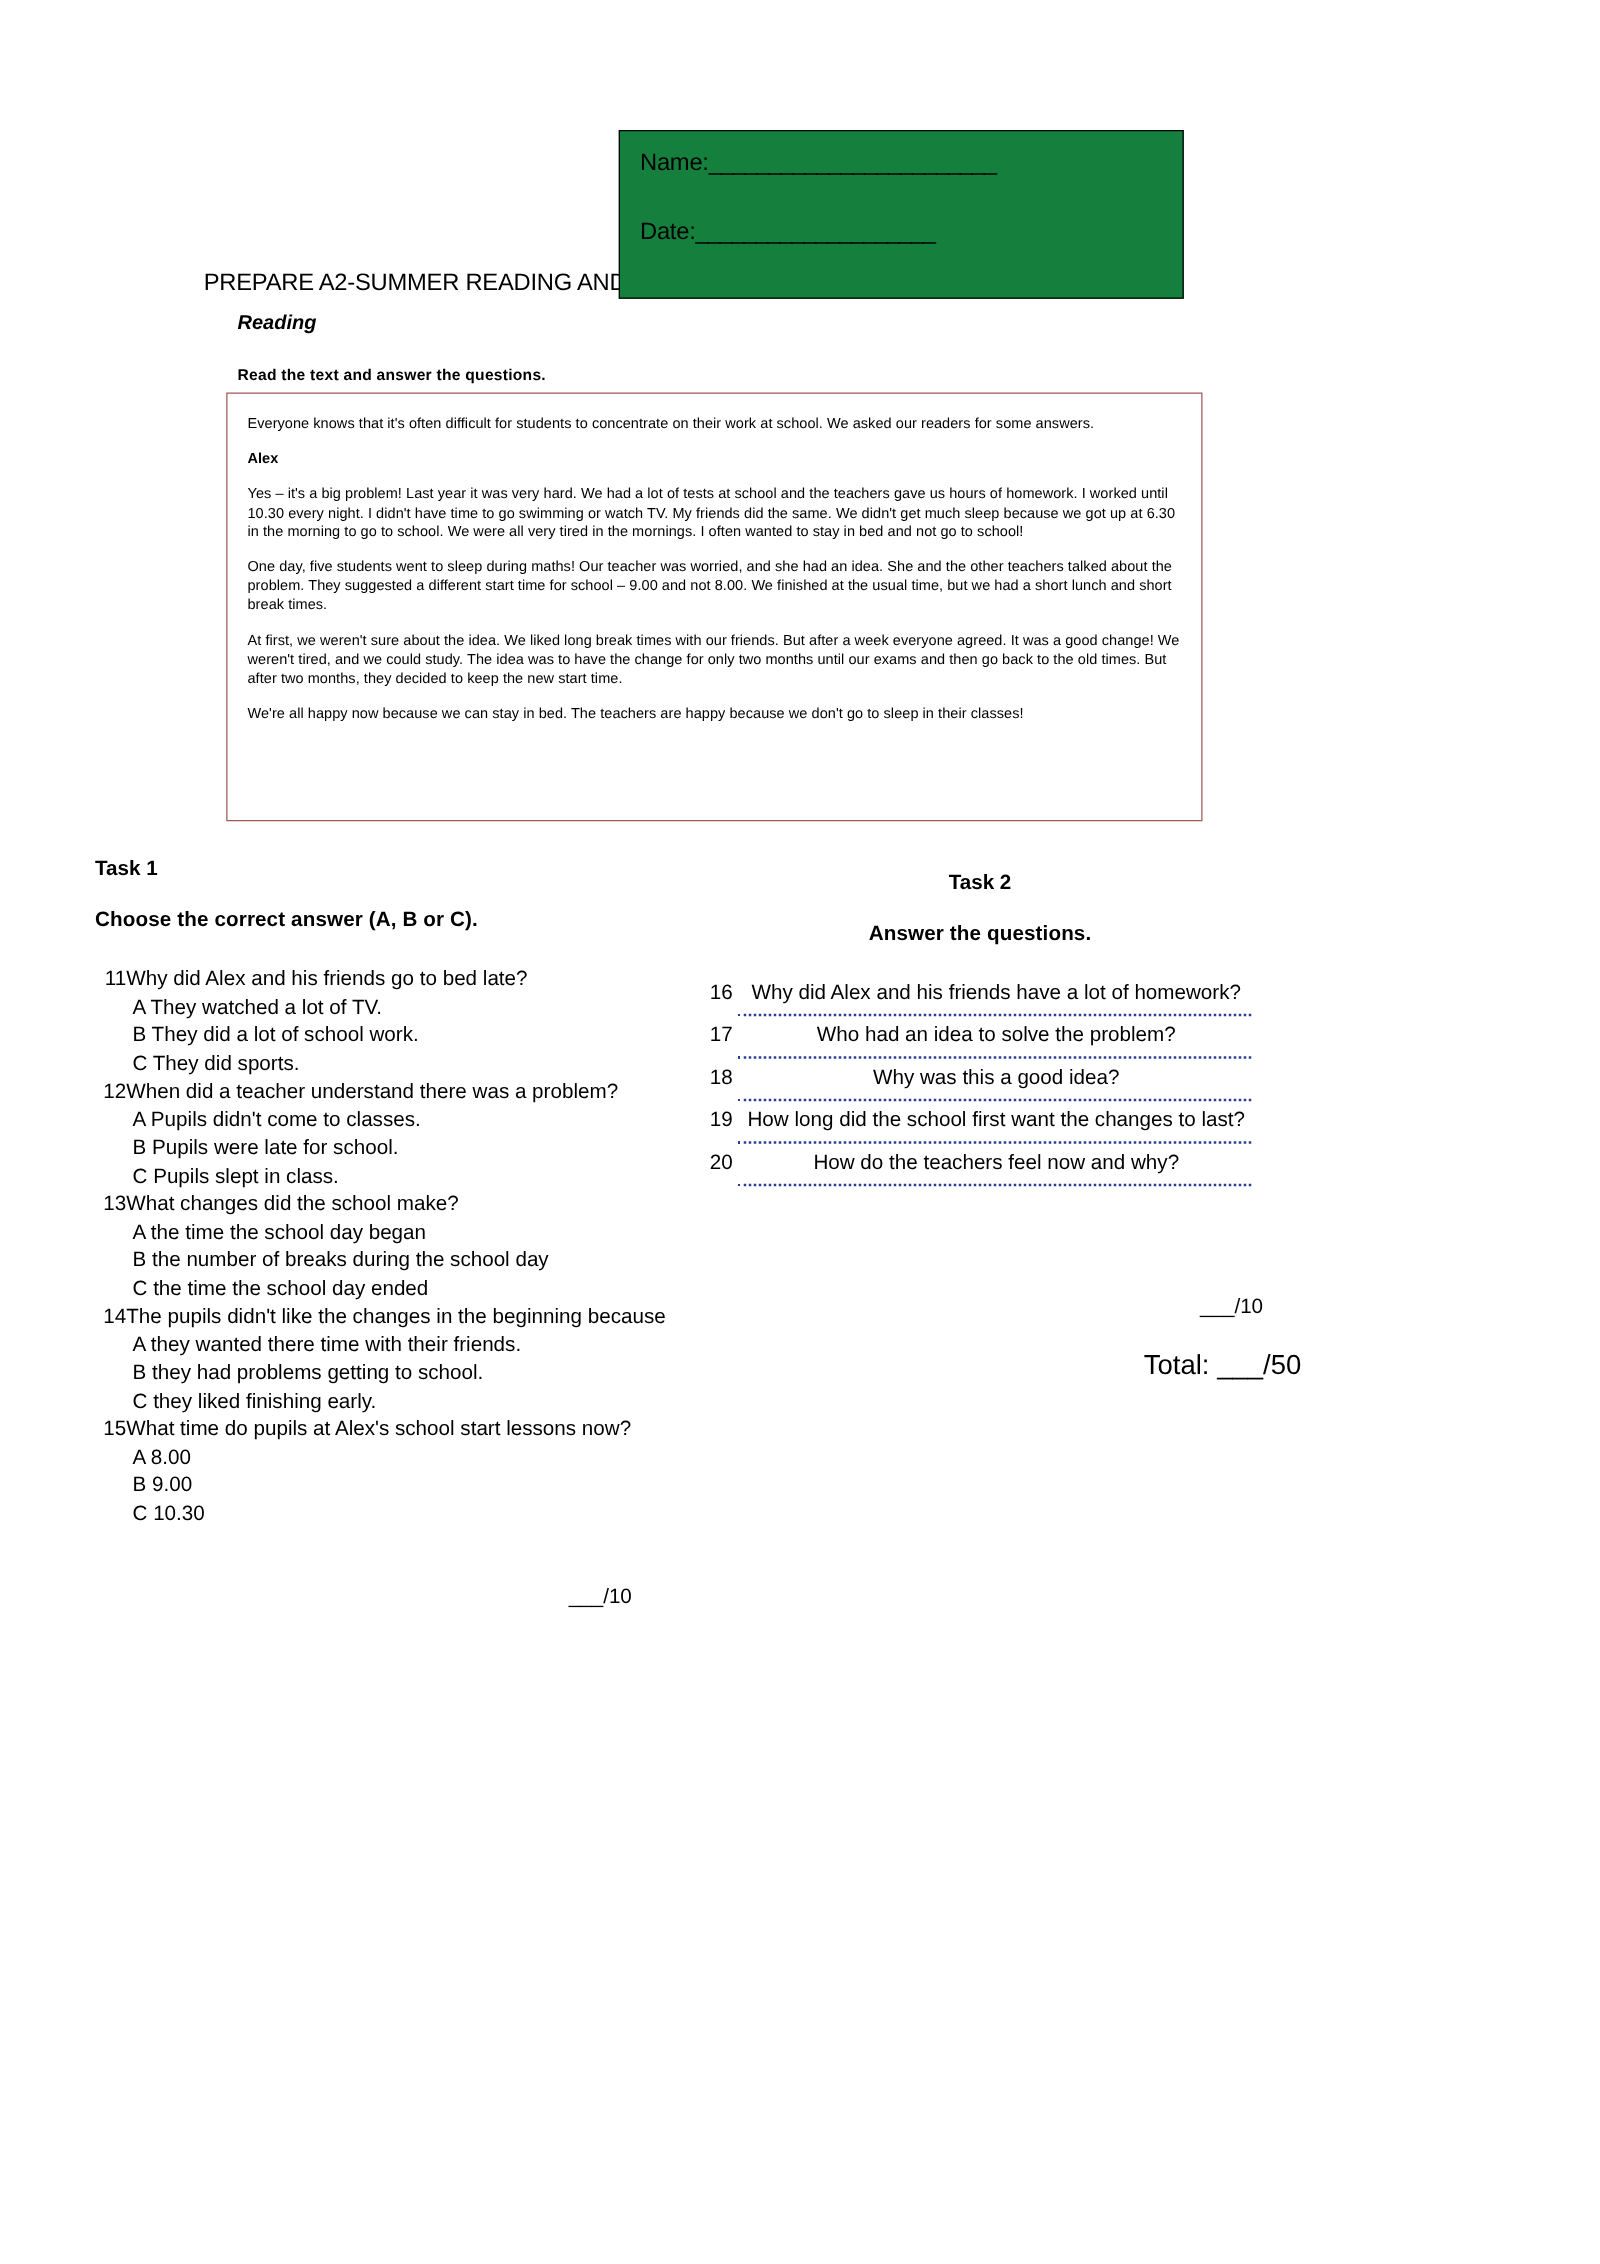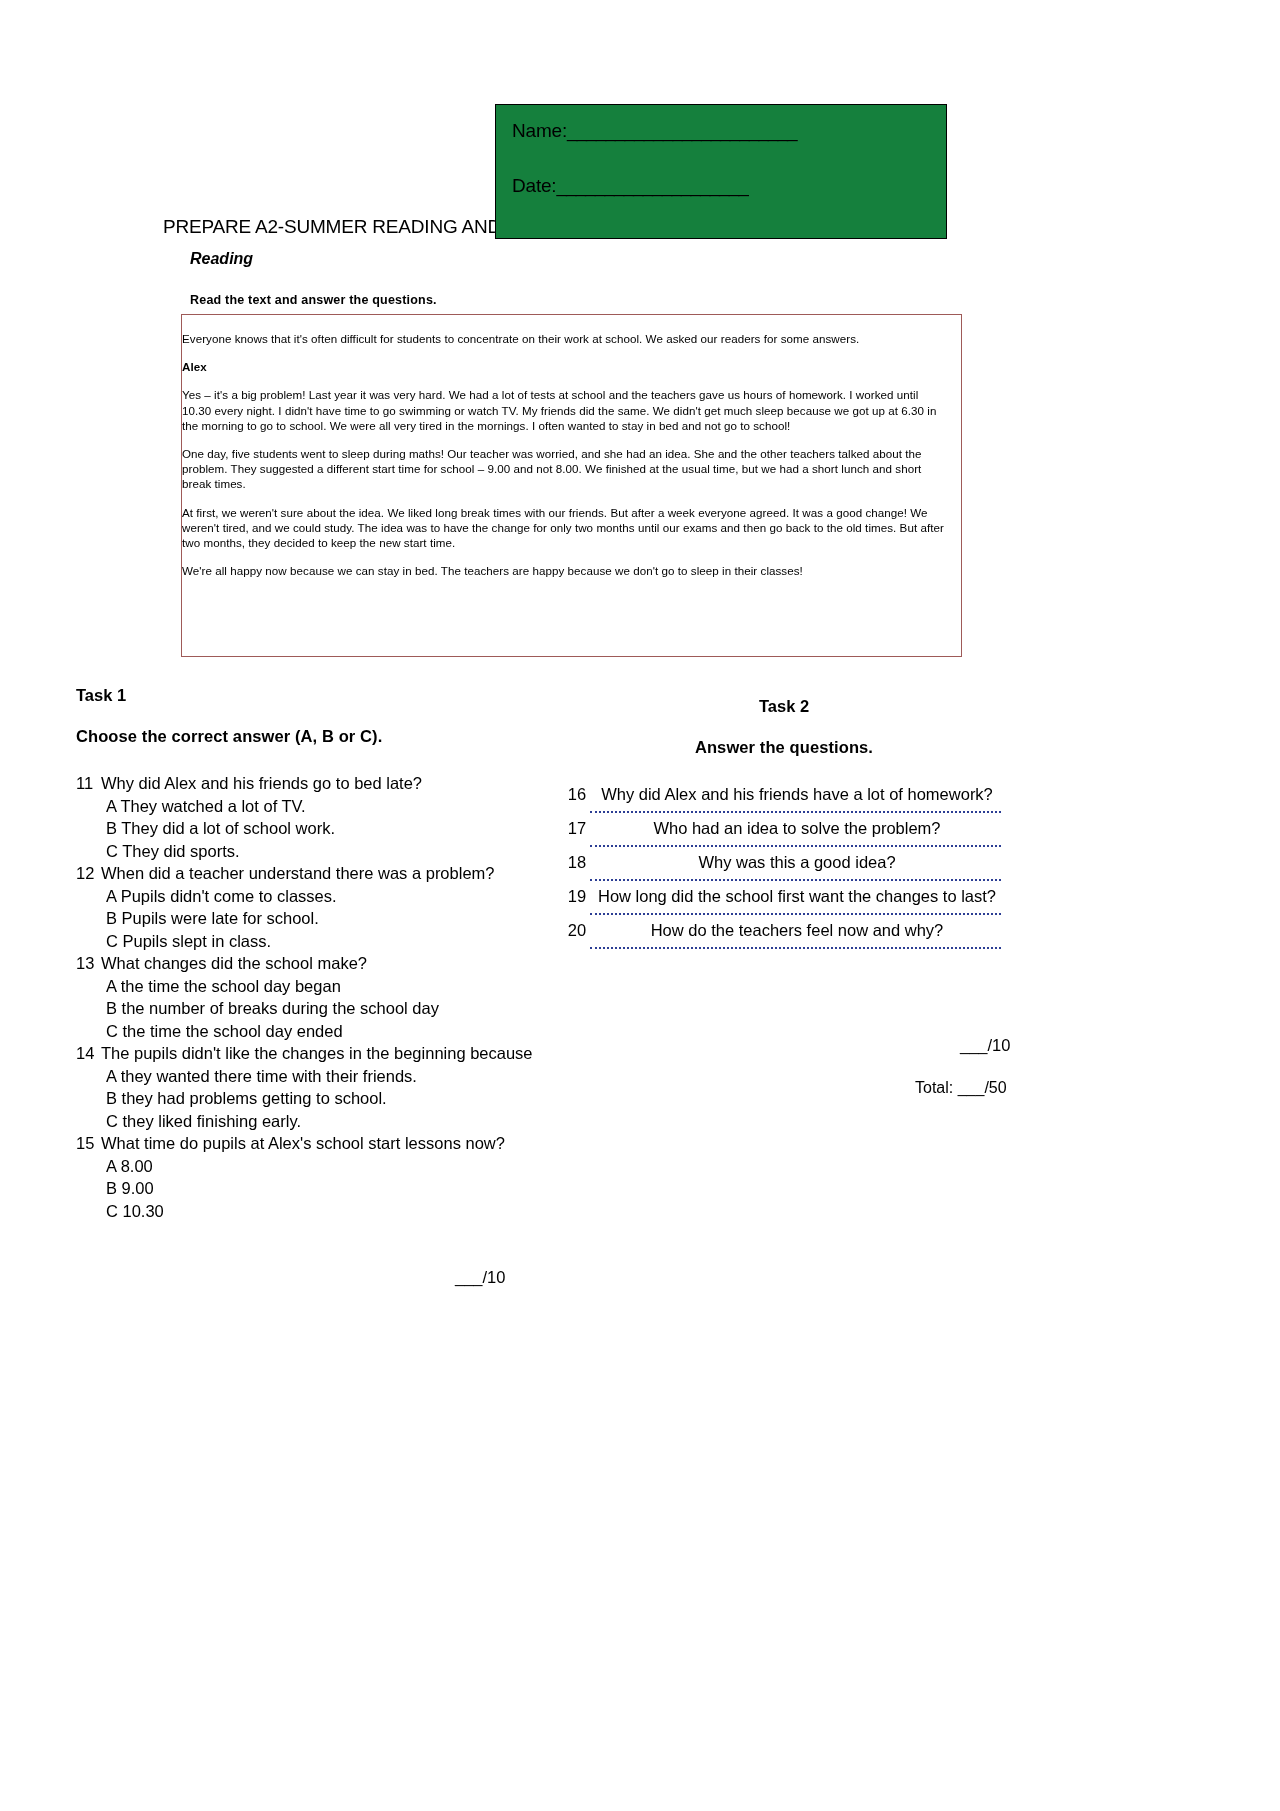--- a/index.html
+++ b/index.html
@@ -80,21 +80,21 @@
   
   .passage-box {
     position: absolute;
     left: 181px;
     top: 314px;
     width: 781px;
     height: 343px;
     border: 1.5px solid #9e5a58;
     box-sizing: border-box;
     background: #ffffff;
-    padding: 16px 14px 10px 0;
+    padding: 16px 14px 10px 16px;
   }
   .passage-box p {
     margin: 0 0 13px 0;
     font-size: 11.6px;
     line-height: 15.2px;
     text-align: left;
     letter-spacing: 0.05px;
   }
   .passage-box p.speaker {
     font-weight: bold;
@@ -132,21 +132,21 @@
   .q-list { margin: 0; padding: 0; }
   .q-item { margin: 0 0 0 0; }
   .q-line {
     display: flex;
     font-size: 16.5px;
     line-height: 22.5px;
   }
   .q-num {
     width: 25px;
     flex: 0 0 25px;
-    text-align: left;
+    text-align: right;
   }
   .q-text {
     flex: 1 1 auto;
   }
   .opt-line {
     font-size: 16.5px;
     line-height: 22.5px;
     padding-left: 30px;
     white-space: nowrap;
   }
@@ -182,21 +182,21 @@
     position: absolute;
     left: 960px;
     top: 1036px;
     font-size: 16.5px;
     white-space: nowrap;
   }
   .score-total {
     position: absolute;
     left: 915px;
     top: 1079px;
-    font-size: 16px;
+    font-size: 22px;
     white-space: nowrap;
   }
 </style>
 </head>
 <body>
 
 <div class="page">
 
   <div class="namedate-box">
     <div class="namedate-row name">

